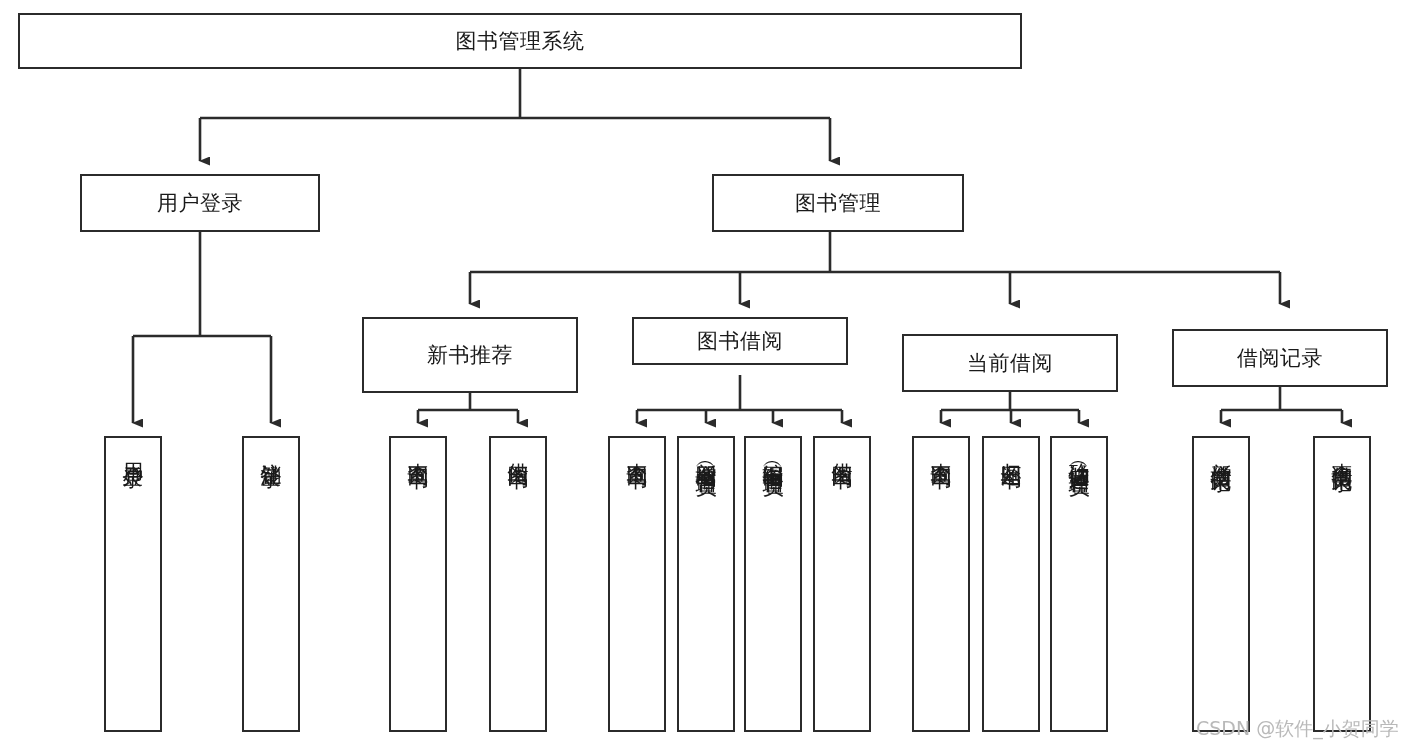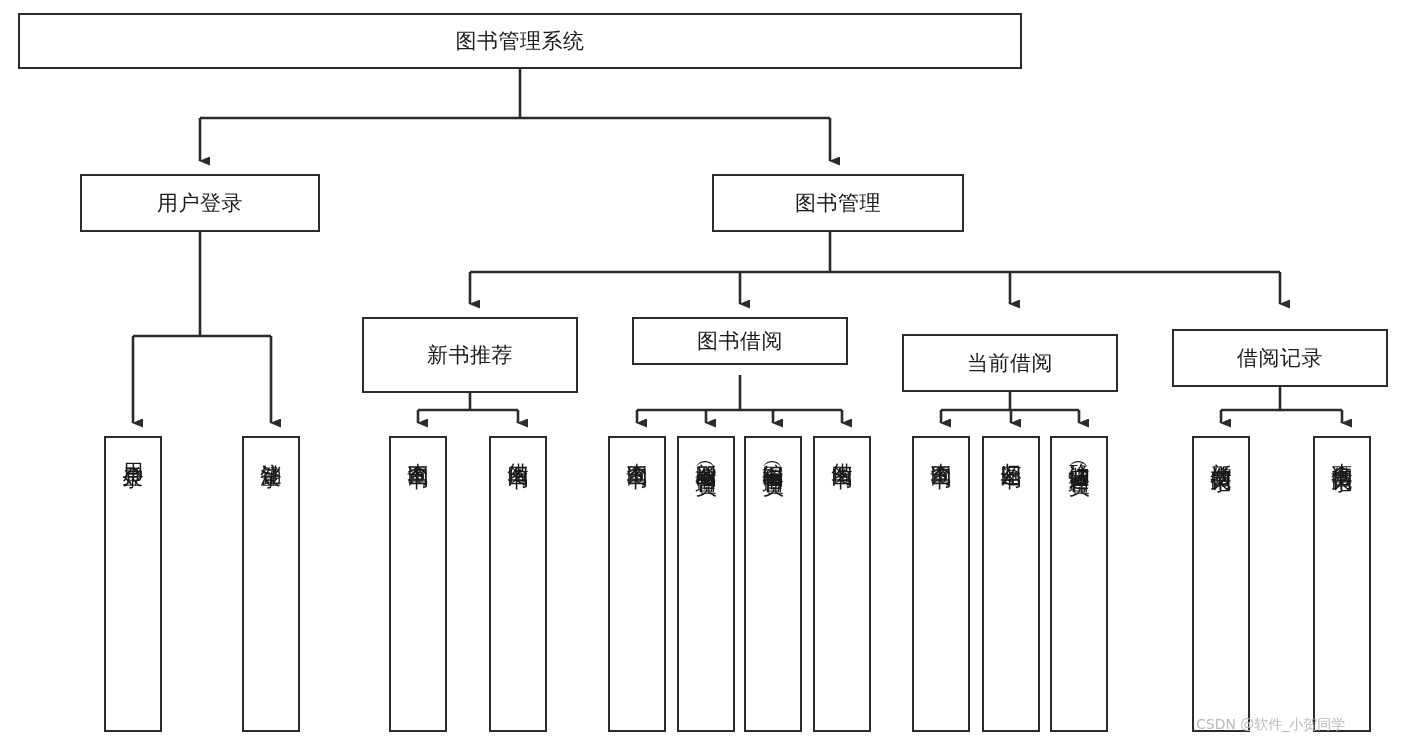--- a/index.html
+++ b/index.html
@@ -51,21 +51,21 @@
     writing-mode: vertical-rl;
     text-orientation: upright;
     font-size: 21px;
     line-height: 1.05;
     letter-spacing: 2px;
     white-space: nowrap;
   }
   .watermark {
     position: absolute;
     color: #b9b9b9;
-    font-size: 14px;
+    font-size: 19px;
     white-space: nowrap;
     user-select: none;
     font-family: "DejaVu Sans", "Liberation Sans", sans-serif;
   }
 </style>
 </head>
 <body>
 
 <div id="canvas">
 

